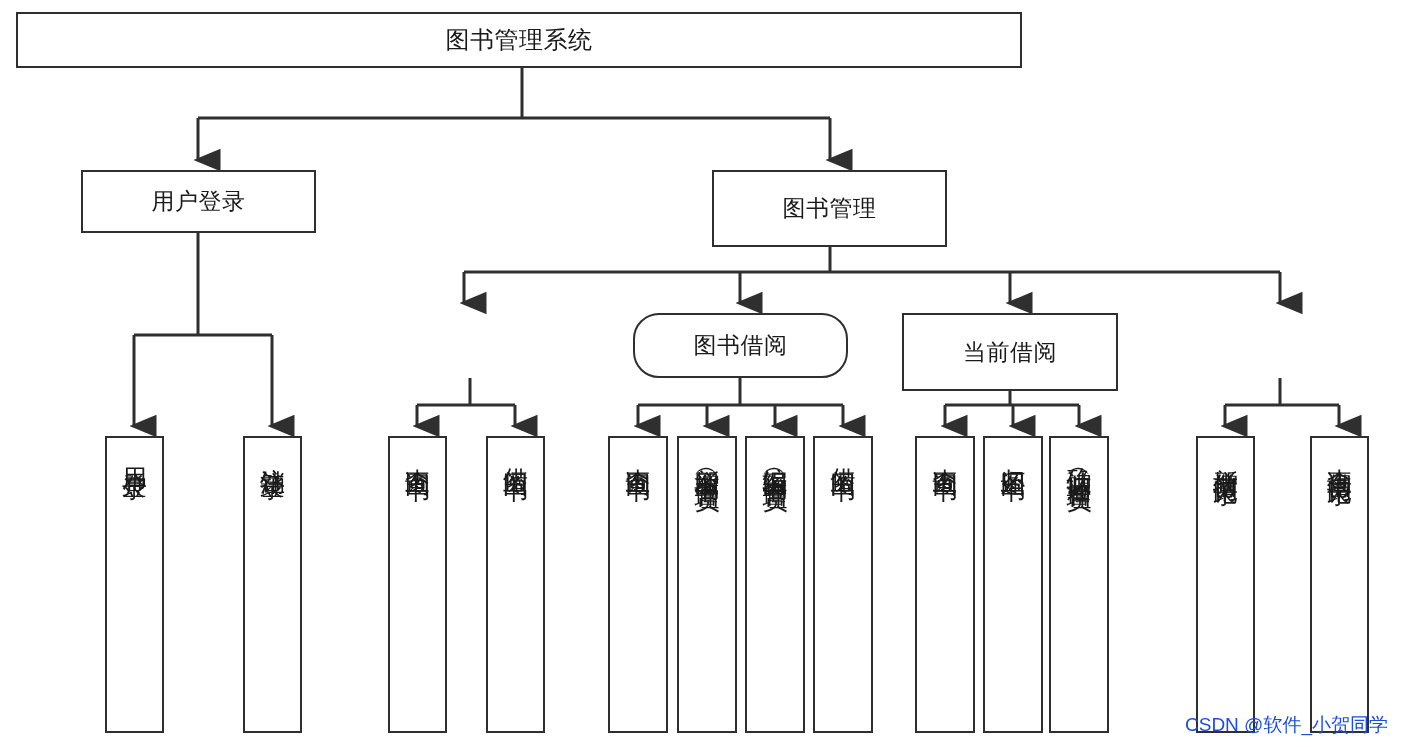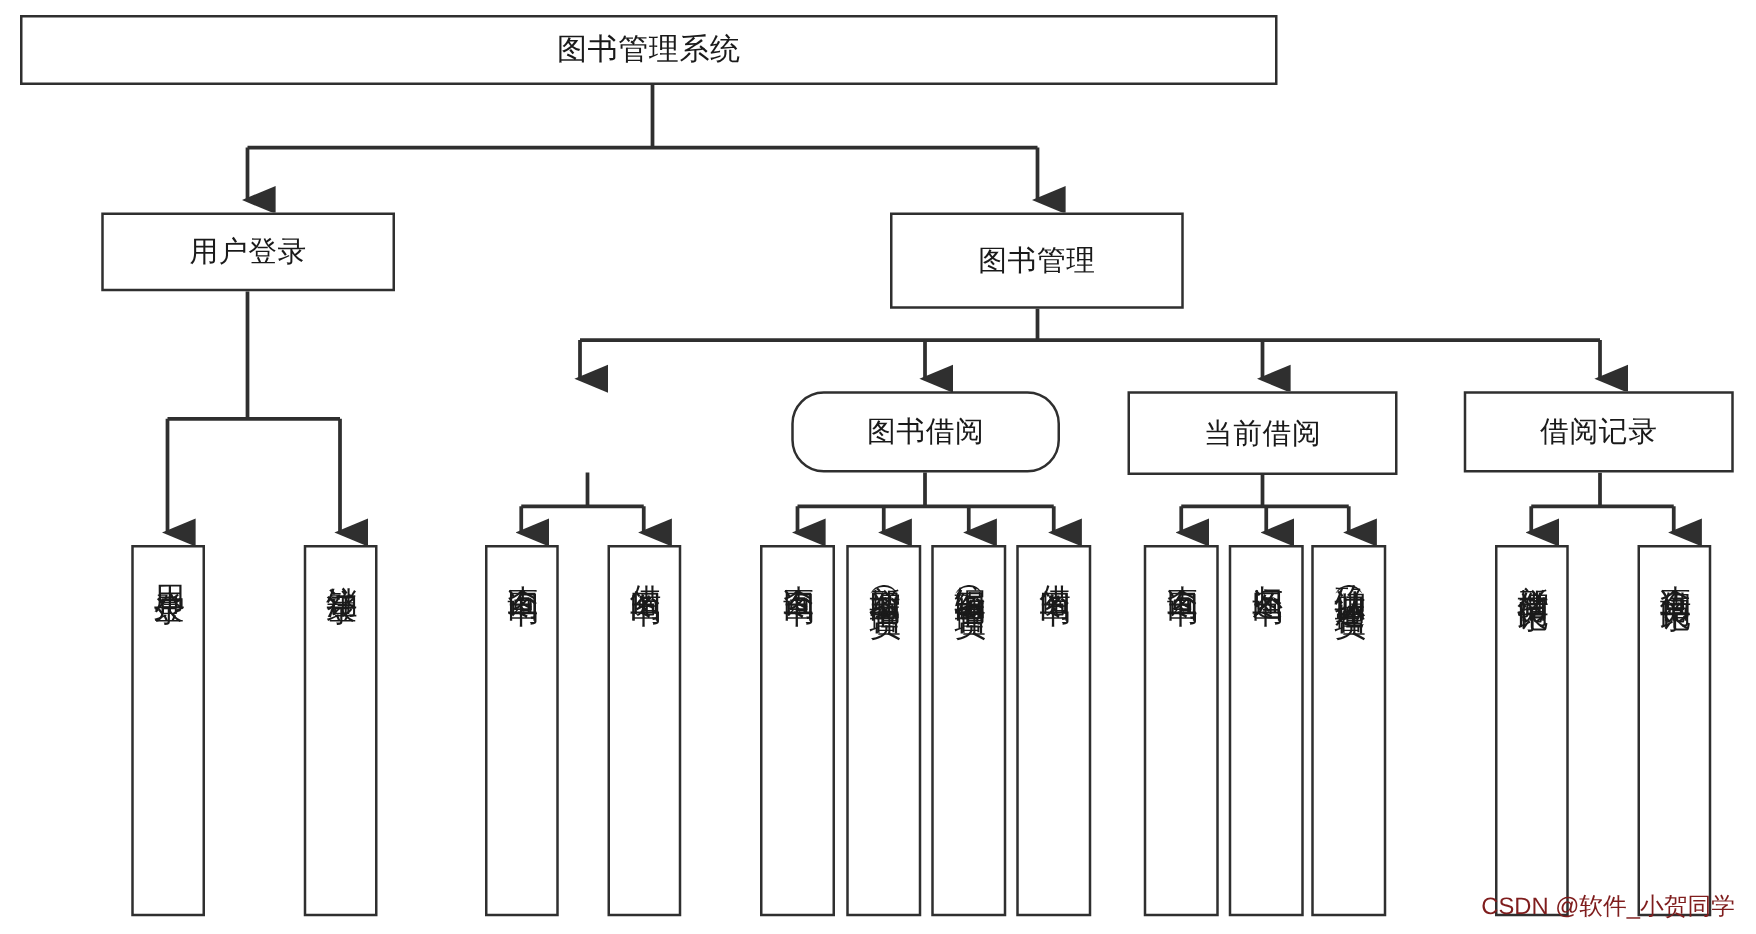--- a/index.html
+++ b/index.html
@@ -64,21 +64,21 @@
     line-height: 1.0;
     letter-spacing: 3px;
     white-space: nowrap;
     text-align: left;
   }
   .watermark {
     position: absolute;
     left: 1185px;
     top: 712px;
     font-size: 19px;
-    color: #7f1d1d;
+    color: #1d4ed8;
     white-space: nowrap;
     font-family: "Liberation Sans", "DejaVu Sans", sans-serif;
   }
 </style>
 </head>
 <body>
 
 <div id="canvas">
 
   <svg id="edges" viewBox="0 0 1405 747" xmlns="http://www.w3.org/2000/svg">
@@ -139,25 +139,22 @@
   <div class="node" style="left:81px; top:170px; width:235px; height:63px;">
     <span class="node-label h-label">用户登录</span>
   </div>
   <div class="node" style="left:712px; top:170px; width:235px; height:77px;">
     <span class="node-label h-label">图书管理</span>
   </div>
 
   <div class="node" style="left:633px; top:313px; width:215px; height:65px;border-radius:26px;">
     <span class="node-label h-label">图书借阅</span>
   </div>
-  <div class="node" style="left:902px; top:313px; width:216px; height:67px;">
+  <div class="node" style="left:902px; top:313px; width:216px; height:78px;">
     <span class="node-label h-label">当前借阅</span>
-  </div>
-  <div class="node" style="left:1171px; top:313px; width:216px; height:65px;">
-    <span class="node-label h-label">借阅记录</span>
   </div>
 
   <div class="node leaf" style="left:105px; top:436px; width:59px; height:297px;">
     <span class="node-label v-label">用户登录</span>
   </div>
   <div class="node leaf" style="left:243px; top:436px; width:59px; height:297px;">
     <span class="node-label v-label">注销登录</span>
   </div>
 
   <div class="node leaf" style="left:388px; top:436px; width:59px; height:297px;">

